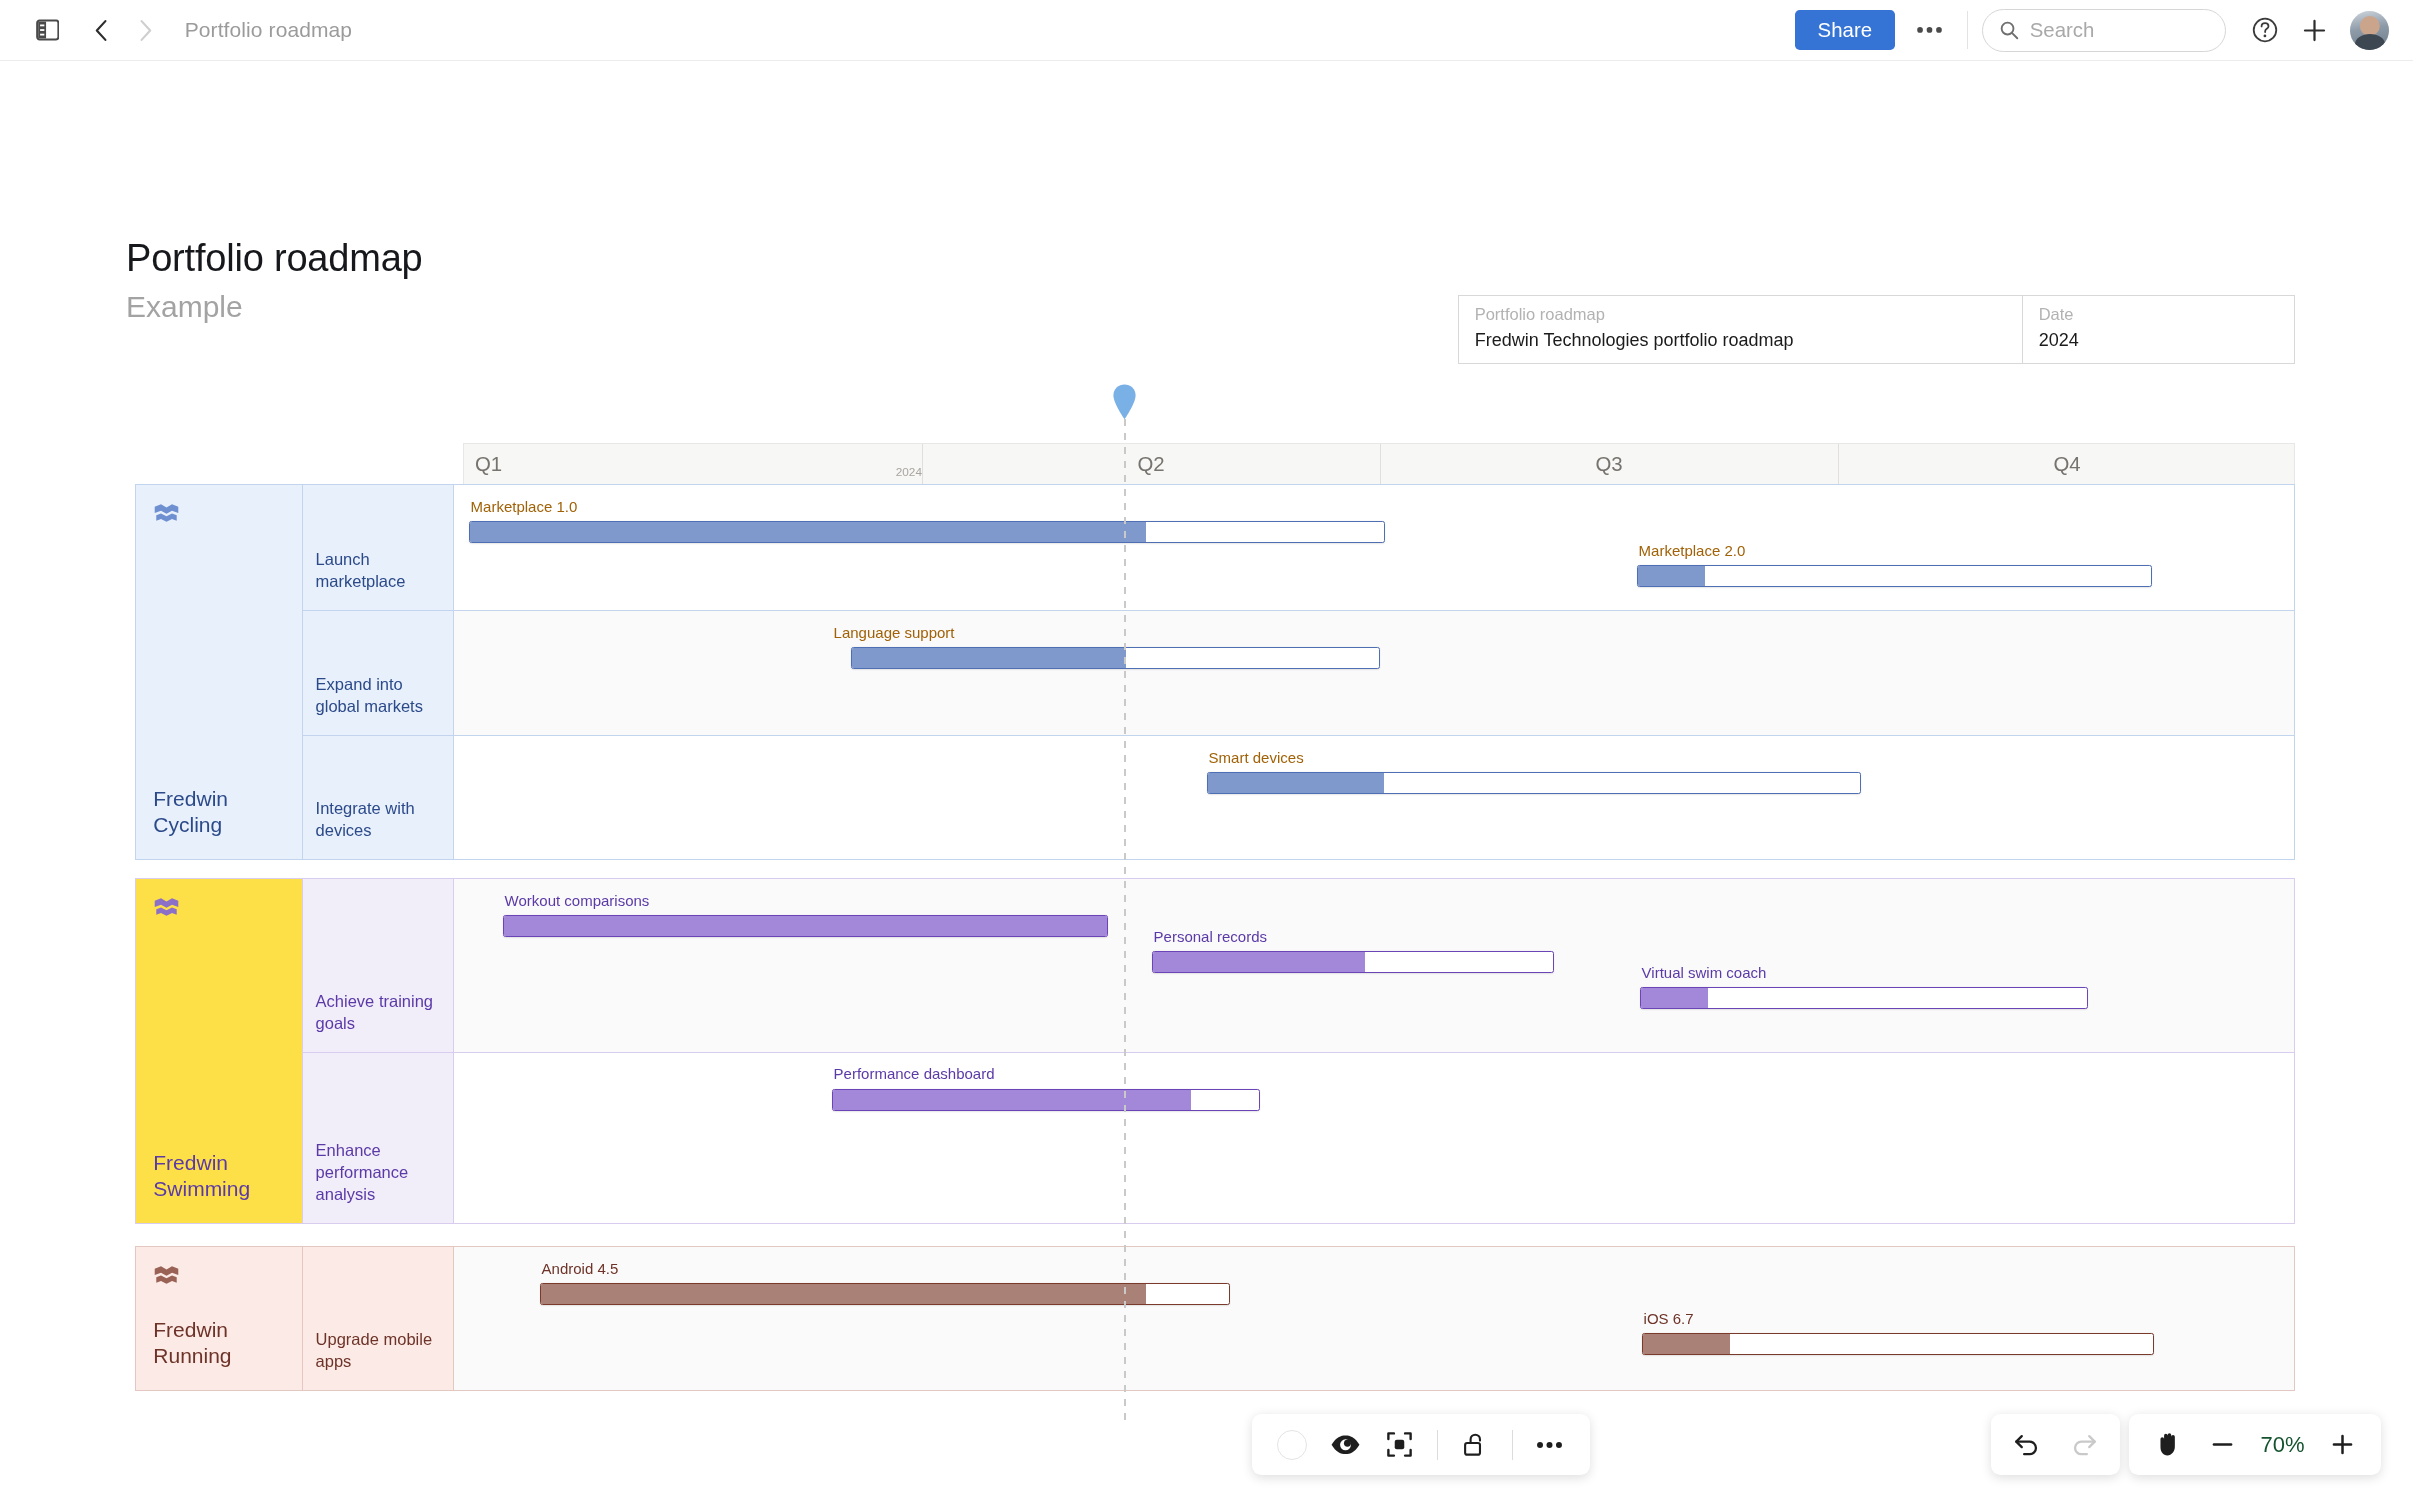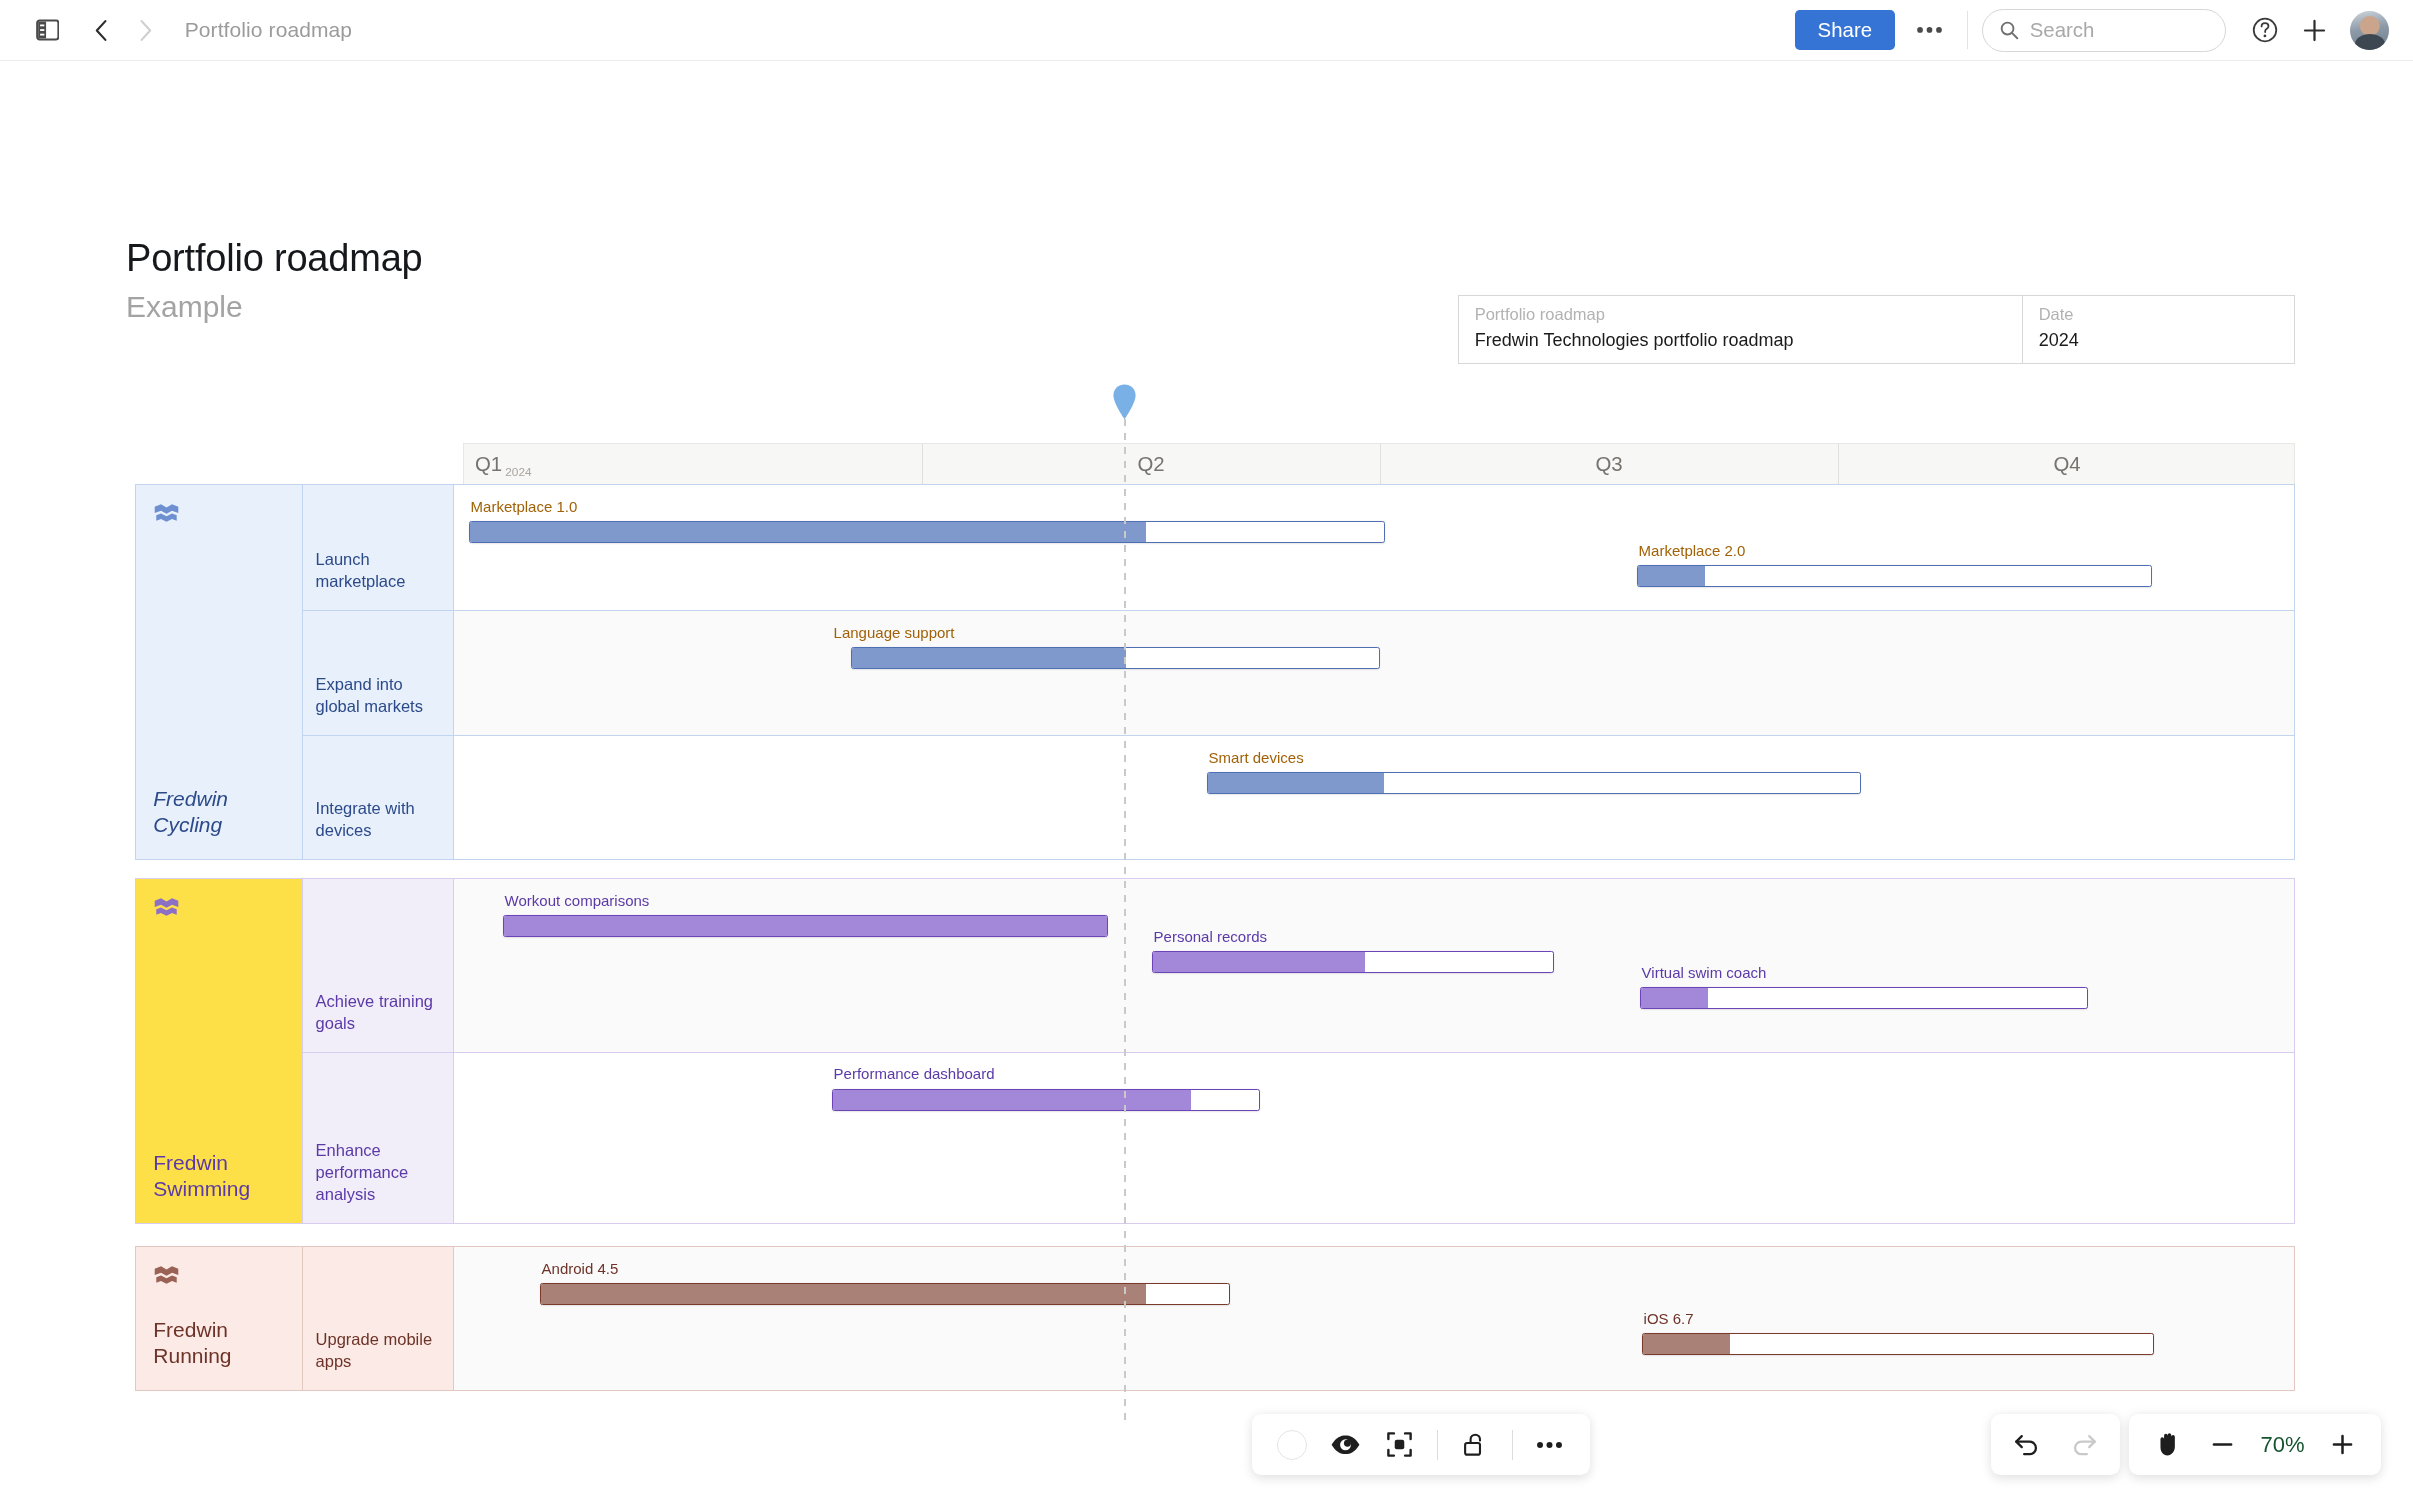--- a/index.html
+++ b/index.html
@@ -187,21 +187,21 @@
   }
   .bar {
     height: 22px; border-radius: 2.4px; background: #ffffff;
     border: 1.6px solid; overflow: hidden; position: relative;
     box-shadow: 0 0.8px 1.6px rgba(0,0,0,0.10);
   }
   .bar-fill { height: 100%; }
 
   
   .lane.cycling { border-color: #c3d4ee; }
-  .lane.cycling .lane-title { background: #e7f0fb; border-right: 0.8px solid #c3d4ee; font-style: italic; }
+  .lane.cycling .lane-title { background: #e7f0fb; border-right: 0.8px solid #c3d4ee; }
   .lane.cycling .lane-name, .lane.cycling .row-label { color: #2c4a8a; }
   .lane.cycling .row-label { background: #e7f0fb; border-right: 0.8px solid #c3d4ee; }
   .lane.cycling .row + .row { border-top-color: #c3d4ee; }
   .lane.cycling .bar-label { color: #a16207; }
 
   .lane.swimming { border-color: #d8cdee; }
   .lane.swimming .lane-title { background: #fde047; border-right: 0.8px solid #d8cdee; }
   .lane.swimming .lane-name, .lane.swimming .row-label { color: #5b3aa8; }
   .lane.swimming .row-label { background: #f1edf9; border-right: 0.8px solid #d8cdee; }
   .lane.swimming .row + .row { border-top-color: #d8cdee; }
@@ -383,21 +383,21 @@
 
   <div class="today-pin">
     <svg width="27" height="38" viewBox="0 0 34 48">
       <path d="M17 47 C17 47 3 27 3 17 A14 14 0 1 1 31 17 C31 27 17 47 17 47 Z" fill="#79b0e6"></path>
     </svg>
   </div>
   <div class="today-line"></div>
 
   <div class="tl-header">
     <div class="tl-quarters">
-      <div class="tl-q first" style="left:0;width:458px;">
+      <div class="tl-q first" style="left:0;width:458px;justify-content:space-between;">
         <span>Q1</span>
         <span class="tl-q-year">2024</span>
       </div>
       <div class="tl-q" style="left:458px;width:458px;">Q2</div>
       <div class="tl-q" style="left:916px;width:458px;">Q3</div>
       <div class="tl-q" style="left:1374px;width:458px;">Q4</div>
       <div class="tl-q-sep" style="left:458px;"></div>
       <div class="tl-q-sep" style="left:916px;"></div>
       <div class="tl-q-sep" style="left:1374px;"></div>
     </div>

